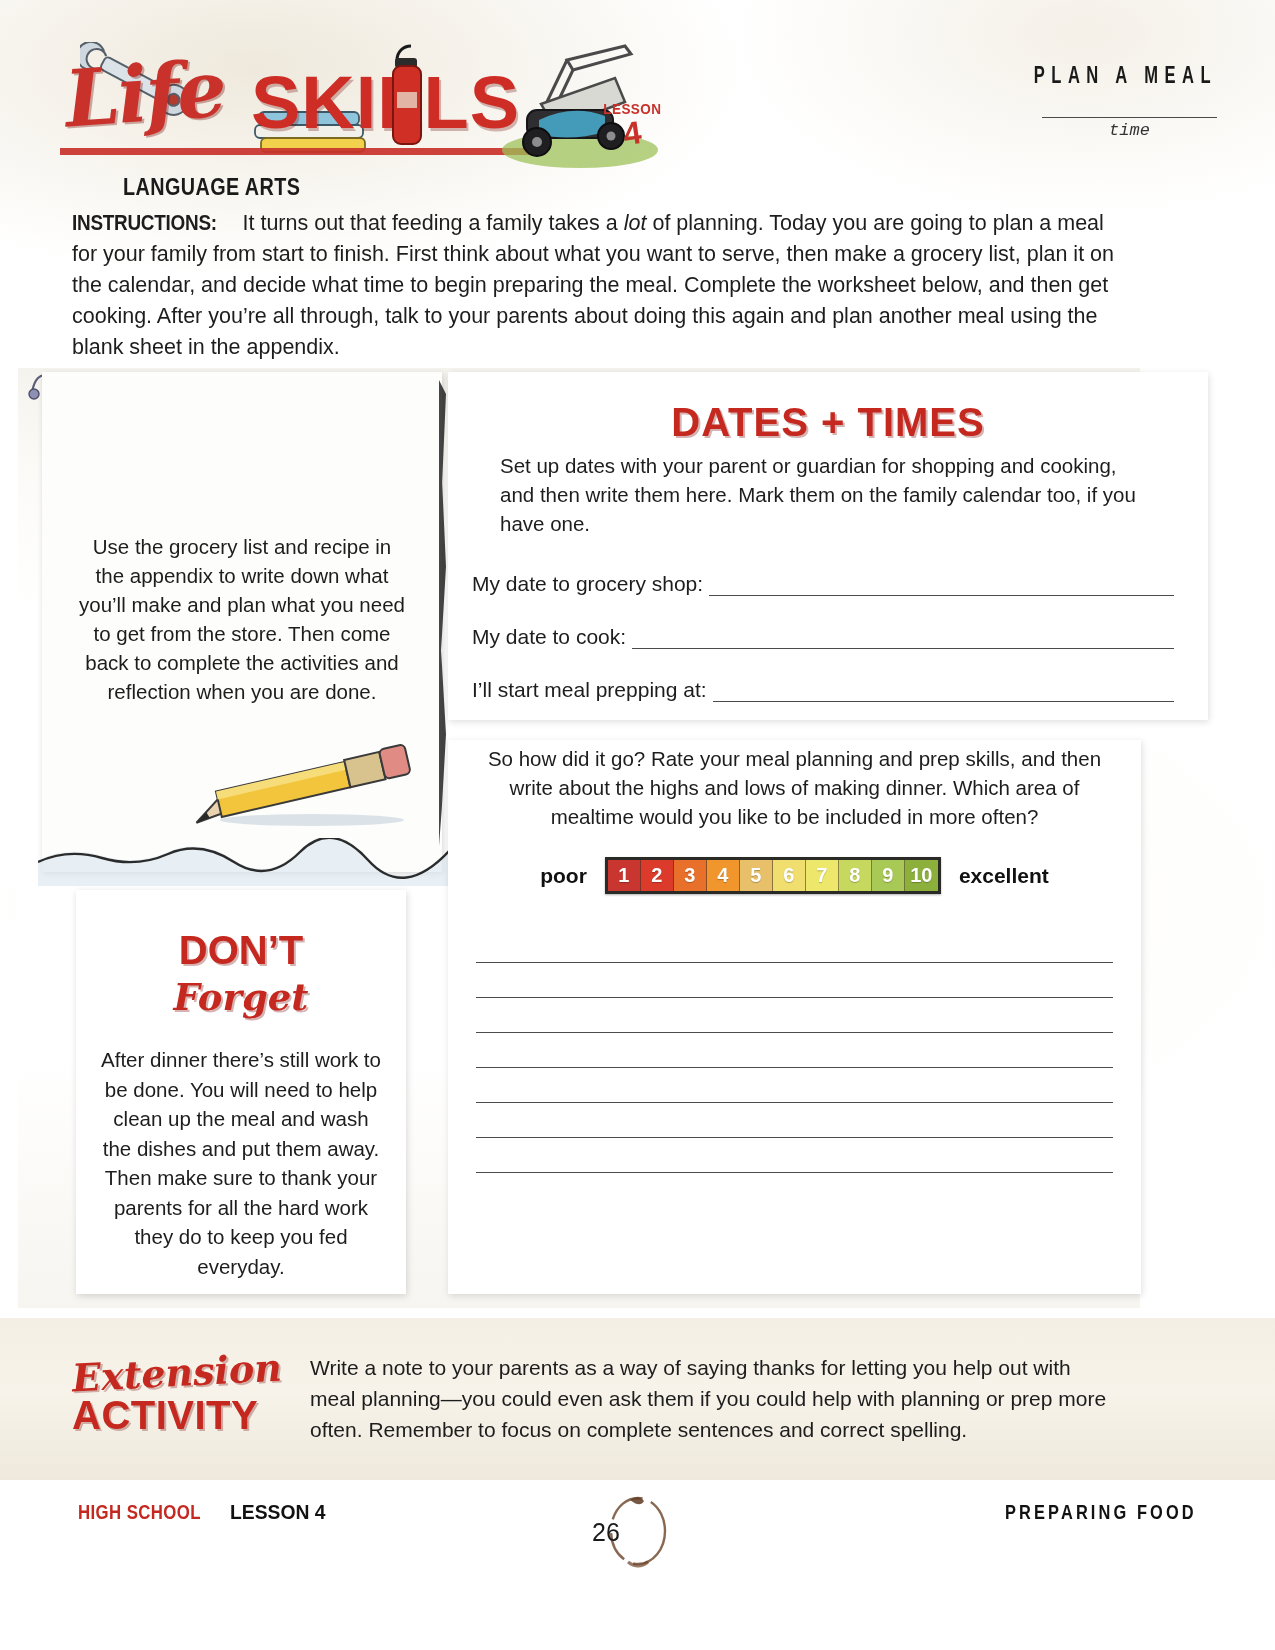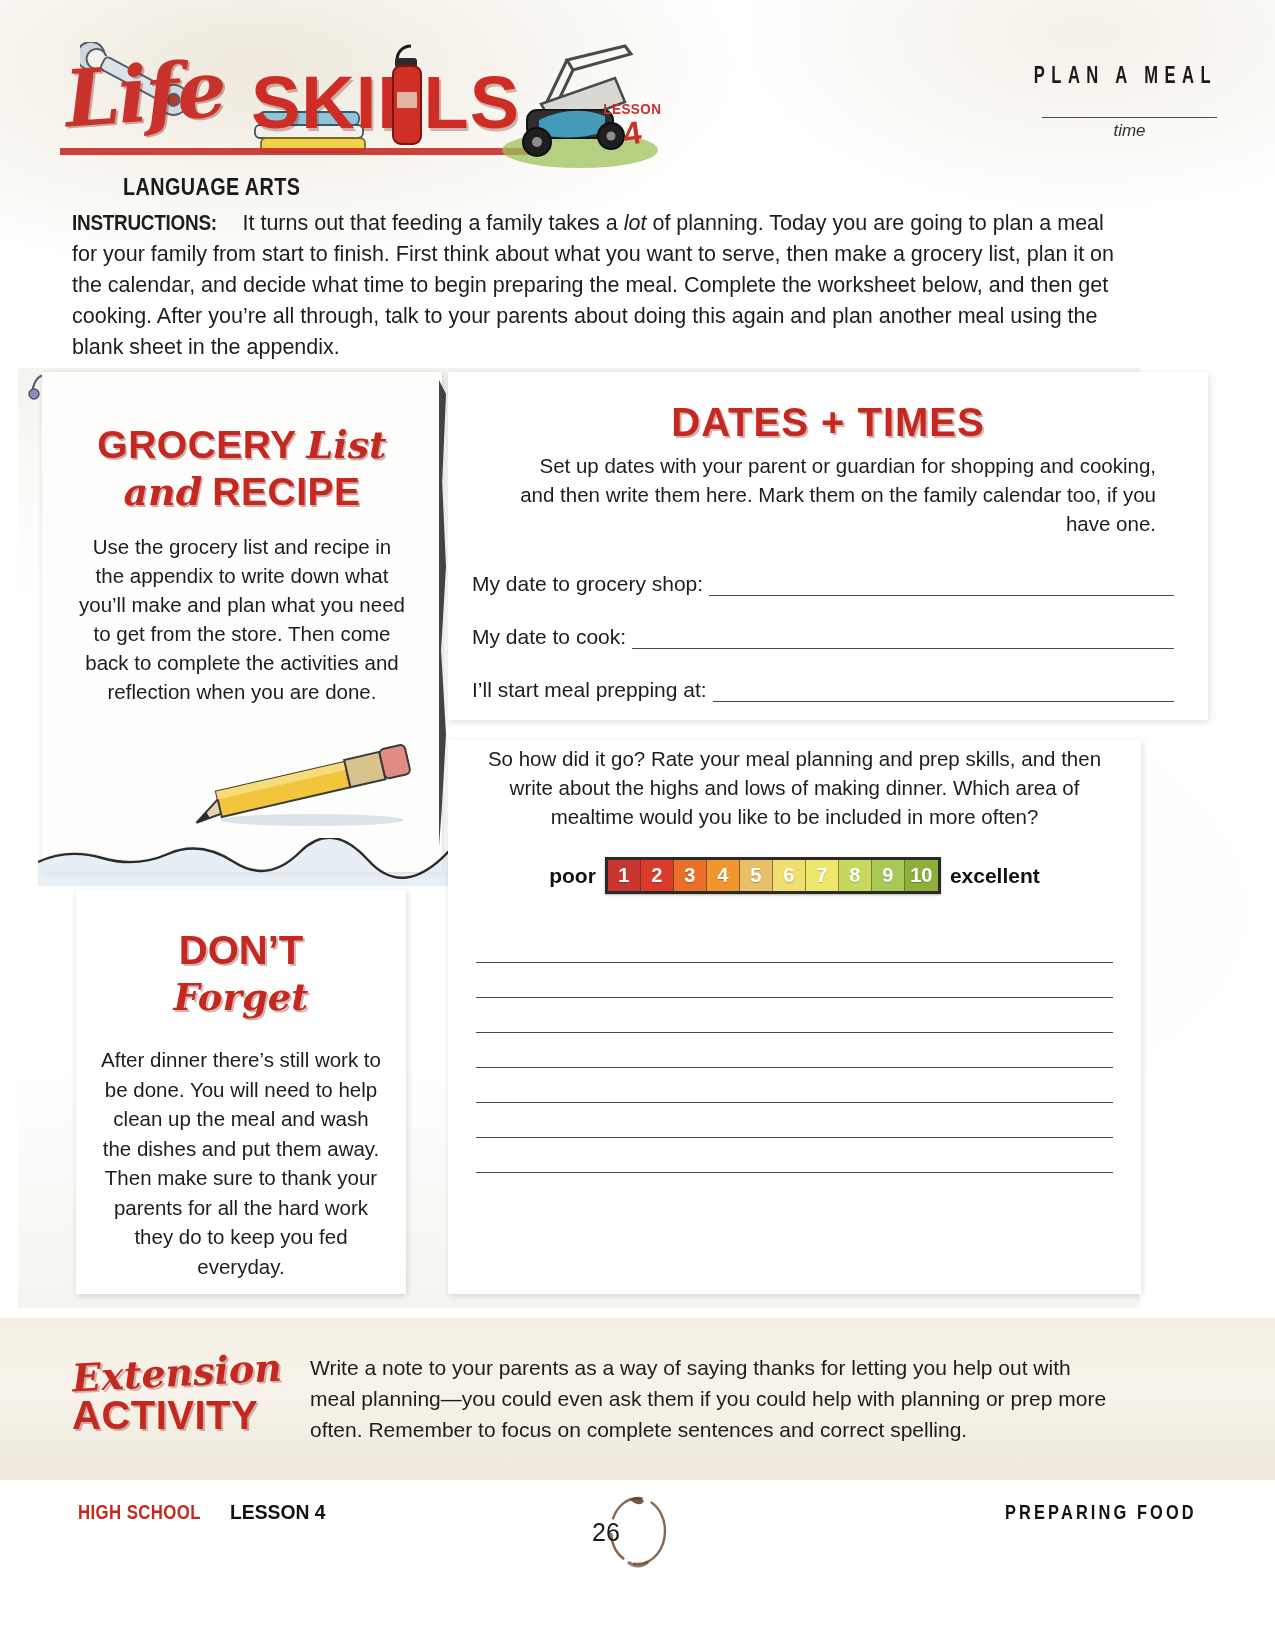--- a/index.html
+++ b/index.html
@@ -71,21 +71,21 @@
   .header-right { position:absolute; right:58px; top:62px; width:400px; text-align:right; }
   .plan-title {
     font-family:"Liberation Sans", sans-serif;
     font-weight:700; font-size:23px; color:#1a1a1a;
     letter-spacing:9px; transform:scaleX(.72); transform-origin:right;
     white-space:nowrap;
   }
   .time-line { margin-top:28px; margin-left:auto; width:175px; border-bottom:1.6px solid #4a4a4a; }
   .time-label {
     margin-top:3px; width:175px; margin-left:auto; text-align:center;
-    font-family:Liberation Sans, sans-serif; font-style:italic; font-size:17px; color:#333;
+    font-family:Liberation Mono, monospace; font-style:italic; font-size:17px; color:#333;
   }
 
   
   .instructions {
     position:absolute; left:72px; top:208px; width:1048px;
     font-size:21.5px; line-height:31px; color:#1d1d1d;
     font-family:"Liberation Sans", sans-serif;
   }
   .instructions .lead {
     font-weight:700; letter-spacing:-.3px; transform:scaleX(.88);
@@ -159,21 +159,21 @@
     position:absolute; left:448px; top:372px; width:760px; height:348px;
     background:#fff; box-shadow:1px 2px 7px rgba(0,0,0,.13);
   }
   .dt-title {
     margin-top:28px; text-align:center;
     font-family:"Liberation Sans", sans-serif; font-weight:700;
     font-size:40px; color:#C5281F; letter-spacing:1px;
     text-shadow:2px 2px 0 rgba(120,18,14,.32);
   }
   .dt-sub {
-    margin:6px 52px 0; text-align:right;
+    margin:6px 52px 0; text-align:left;
     font-size:20.5px; line-height:29px; color:#1d1d1d;
   }
   .dt-fields { margin:34px 34px 12px 24px; }
   .dt-row { display:flex; align-items:flex-end; margin-bottom:29px; }
   .dt-row .lbl { font-size:21px; color:#1d1d1d; white-space:nowrap; padding-right:6px; }
   .dt-row .ln { flex:1; border-bottom:1.8px solid #4a4a4a; height:22px; }
 
   
   .refl-card {
     position:absolute; left:448px; top:740px; width:693px; height:554px;
@@ -182,21 +182,21 @@
   .rf-title {
     margin-top:36px; text-align:center;
     font-family:"Liberation Sans", sans-serif; font-weight:700;
     font-size:40px; color:#C5281F; letter-spacing:1px;
     text-shadow:2px 2px 0 rgba(120,18,14,.32);
   }
   .rf-sub {
     margin:4px 28px 0; text-align:center;
     font-size:20.5px; line-height:29px; color:#1d1d1d;
   }
-  .rf-scale { margin-top:26px; display:flex; align-items:center; justify-content:center; gap:9px; }
+  .rf-scale { margin-top:26px; display:flex; align-items:center; justify-content:center; gap:18px; }
   .rf-end { font-weight:700; font-size:21px; color:#111; }
   .scale-box {
     display:flex; padding:3px; background:#2a2a26;
     box-shadow:0 1px 2px rgba(0,0,0,.3);
   }
   .scale-cell {
     width:33px; height:31px; display:flex; align-items:center; justify-content:center;
     color:#fff; font-weight:700; font-size:20px;
     border-right:1px solid rgba(60,50,30,.55);
     text-shadow:0 1px 1px rgba(0,0,0,.25);
@@ -358,28 +358,20 @@
         <circle cx="272" cy="28" r="5"></circle>
       <circle cx="296" cy="28" r="5"></circle>
         <circle cx="320" cy="28" r="5"></circle>
         <circle cx="344" cy="28" r="5"></circle>
       <circle cx="368" cy="28" r="5"></circle>
         <circle cx="392" cy="28" r="5"></circle>
     </g>
   </svg>
 
   <div class="notepad">
-    <div class="gr-title">
-      <div class="gr-l1">
-        <span class="gr-bold">GROCERY</span><span class="gr-script">List</span>
-      </div>
-      <div class="gr-l2">
-        <span class="gr-script" style="margin-left:0;margin-right:10px">and</span><span class="gr-bold">RECIPE</span>
-      </div>
-    </div>
     <div class="gr-body">Use the grocery list and recipe in the appendix to write down what you’ll make and plan what you need to get from the store. Then come back to complete the activities and reflection when you are done.</div>
 
     <svg class="pencil" viewBox="0 0 260 100">
       <g transform="rotate(-13 130 50)">
         <path d="M18 66 L44 48 L50 62 Z" fill="#e8d2b0" stroke="#3a3a3a" stroke-width="2"></path>
         <path d="M18 66 L30 58 L32 64 Z" fill="#2a2a2a"></path>
         <rect x="44" y="40" width="132" height="26" fill="#f2c53d" stroke="#3a3a3a" stroke-width="2"></rect>
         <rect x="44" y="40" width="132" height="8" fill="#f7dc7a"></rect>
         <rect x="176" y="38" width="36" height="28" fill="#d8c38f" stroke="#3a3a3a" stroke-width="2"></rect>
         <rect x="212" y="36" width="26" height="30" rx="5" fill="#e08b84" stroke="#3a3a3a" stroke-width="2"></rect>

